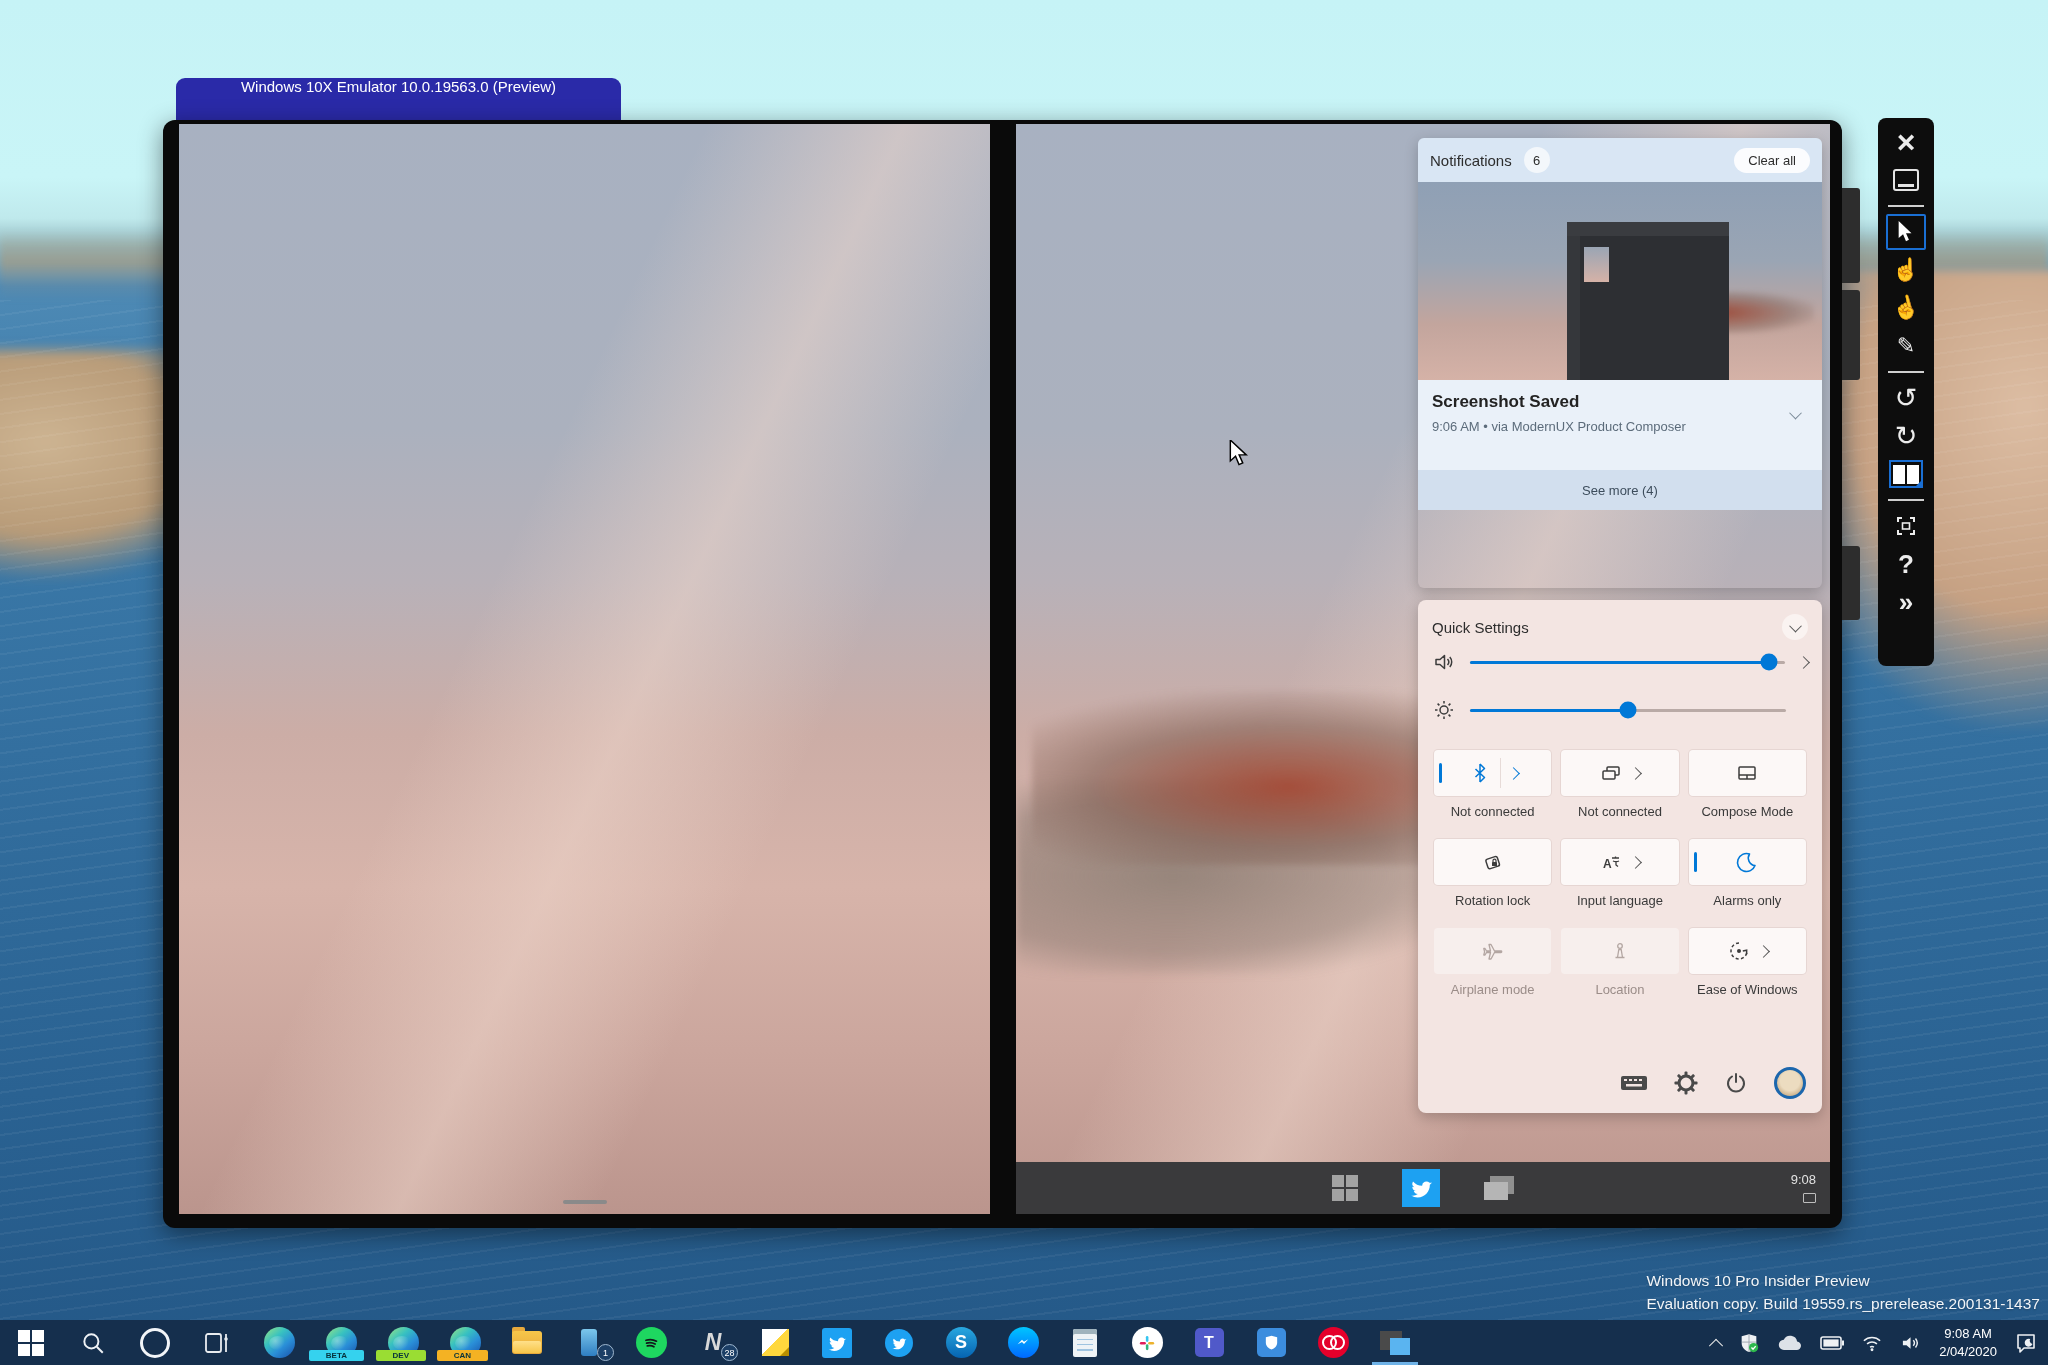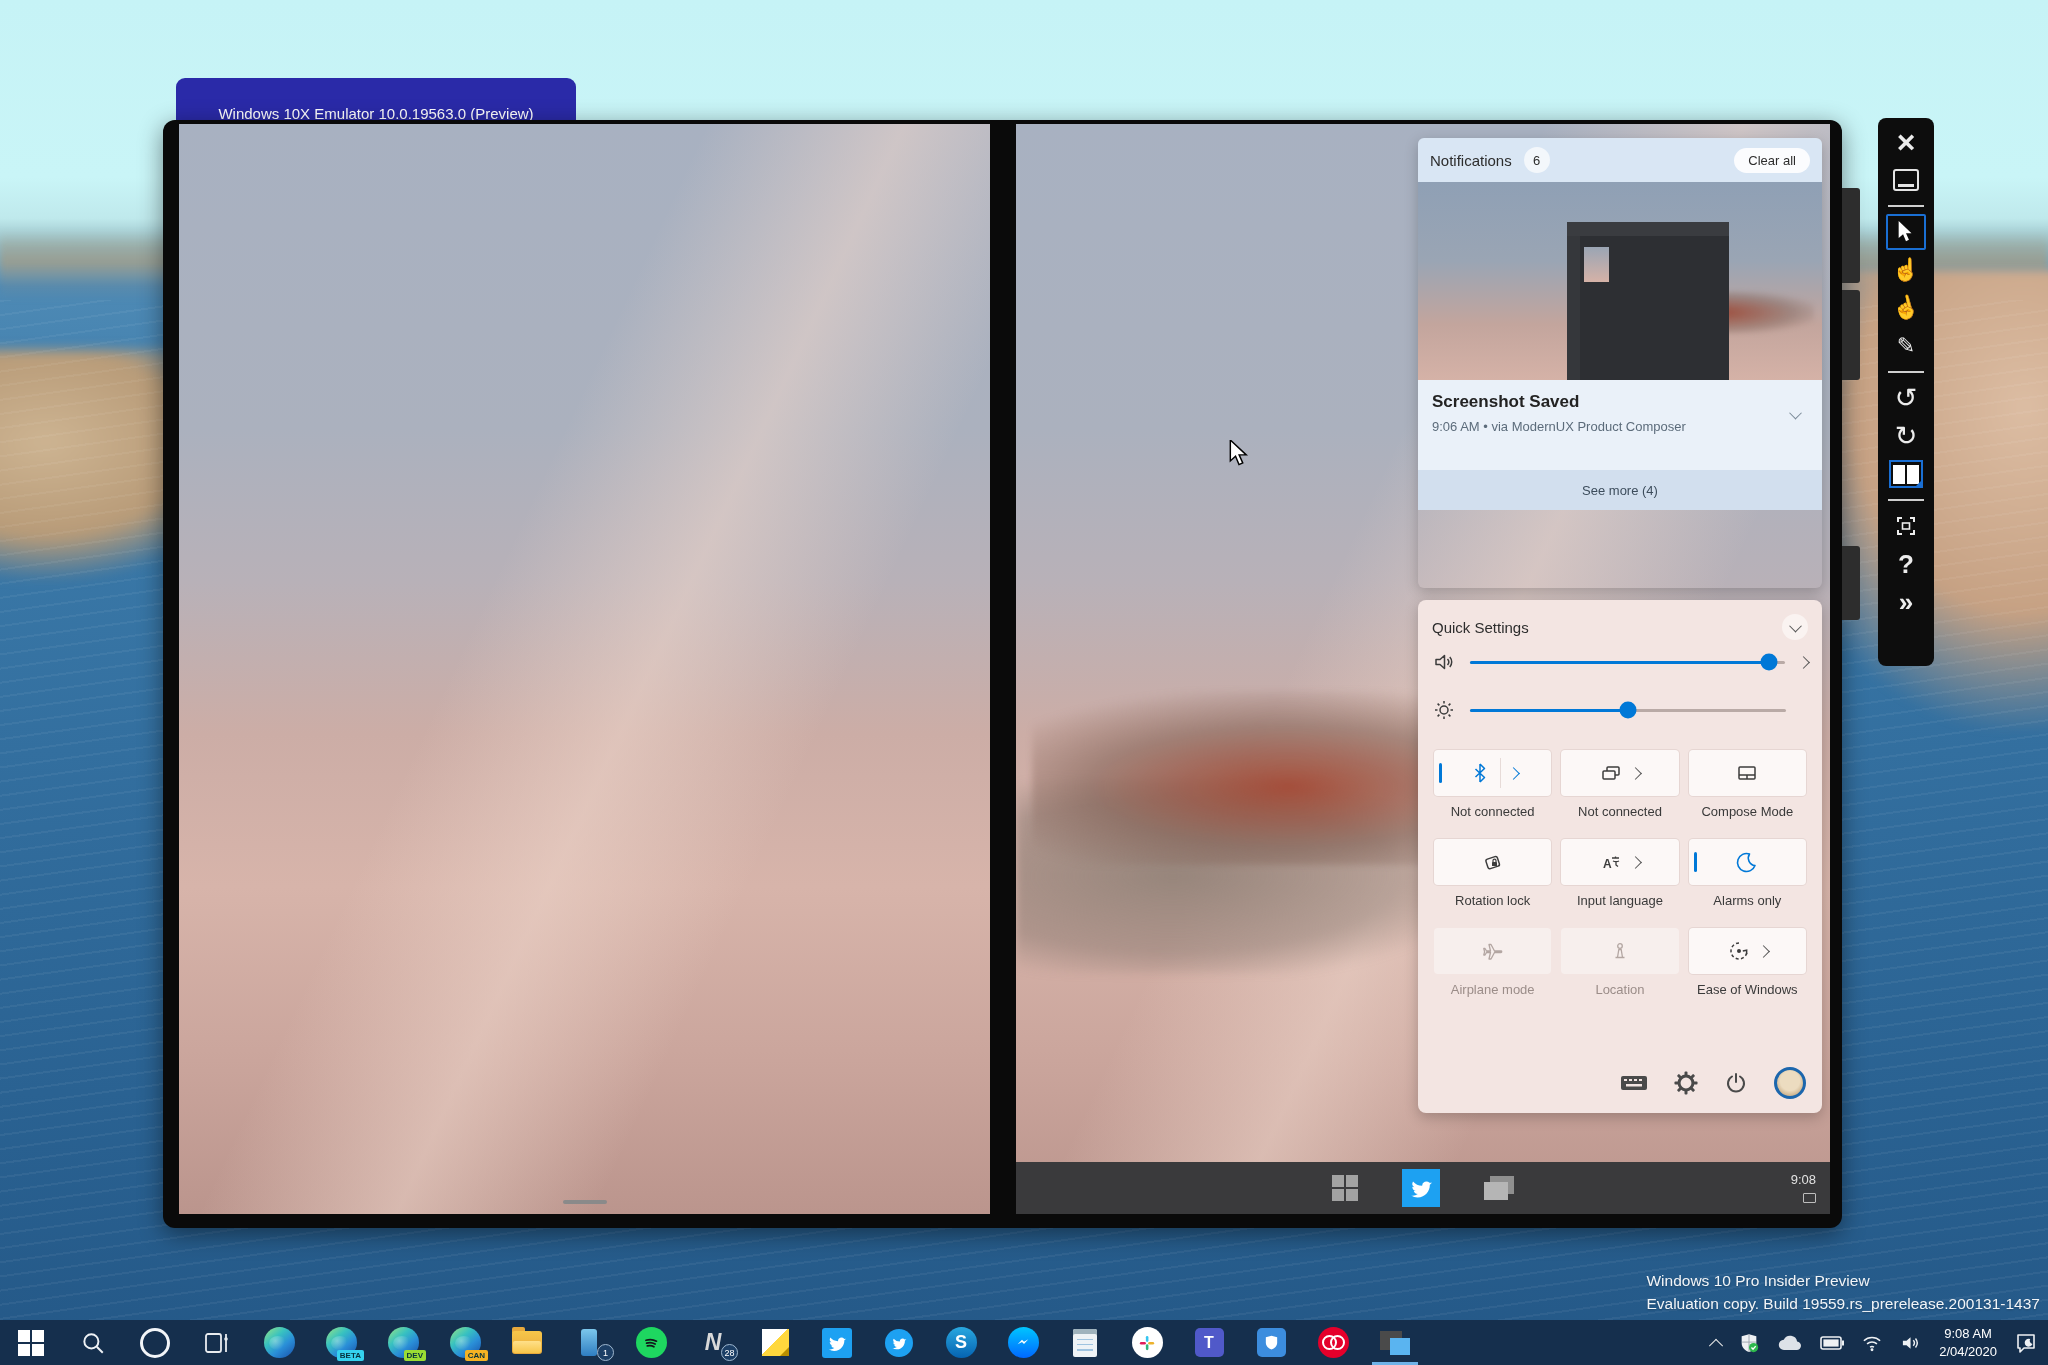--- a/index.html
+++ b/index.html
@@ -11,22 +11,22 @@
   #wall{inset:0;background:linear-gradient(180deg,#c6f3f6 0%,#c9f5f7 13%,#bfe9ec 16%,#93bac2 18%,#4e8ab5 21%,#3d7cab 32%,#336f9f 55%,#2a6292 80%,#245887 100%);}
   #ridge{left:0;right:0;top:230px;height:70px;background:linear-gradient(180deg,transparent 0,rgba(175,152,118,.6) 45%,rgba(120,140,150,.35) 75%,transparent 100%);filter:blur(3px);}
   #hill-left{left:-70px;top:350px;width:330px;height:230px;background:radial-gradient(ellipse at 35% 40%,#cdb492 0%,#b89b78 48%,transparent 72%);filter:blur(6px);}
   #hill-right{right:-90px;top:270px;width:380px;height:460px;background:radial-gradient(ellipse at 70% 30%,#dcbda3 0%,#c6a183 45%,transparent 72%);filter:blur(5px);}
   #water-tex{left:0;right:0;top:300px;bottom:45px;background:repeating-linear-gradient(172deg,rgba(255,255,255,.05) 0 2px,transparent 2px 14px);}
 
   
   #watermark{right:8px;bottom:50px;text-align:left;color:#f2f5f8;font-size:15.5px;line-height:1.45;text-shadow:0 1px 2px rgba(0,0,0,.25);}
 
   
-  #title-tab{left:176px;top:78px;width:400px;height:44px;background:#2a2aa8;border-radius:9px 9px 0 0;
-             display:flex;align-items:flex-end;justify-content:center;color:#fff;font-size:15px;}
+  #title-tab{left:176px;top:78px;width:445px;height:44px;background:#2a2aa8;border-radius:9px 9px 0 0;
+             display:flex;align-items:flex-start;justify-content:center;color:#fff;font-size:15px;}
 
   
   #emu{left:163px;top:120px;width:1679px;height:1108px;background:#0a0a0a;border-radius:12px;box-shadow:0 6px 24px rgba(0,0,0,.45);}
   .screen{position:absolute;top:4px;bottom:14px;overflow:hidden;background:#777;}
   #screen-left{left:16px;width:811px;}
   #screen-right{left:853px;width:814px;}
   .dune{position:absolute;inset:0;background:linear-gradient(180deg,#a8b1c1 0%,#abb1be 28%,#b8b1b8 42%,#ccada6 56%,#d7b4aa 70%,#cba69d 85%,#bb958d 100%);}
   .dune::after{content:'';position:absolute;inset:0;background:linear-gradient(115deg,transparent 40%,rgba(238,214,203,.55) 55%,transparent 70%);}
   #rocks1{left:2%;top:52%;width:70%;height:16%;background:radial-gradient(ellipse at 45% 55%,rgba(158,62,40,.85) 0%,rgba(125,92,80,.55) 45%,transparent 75%);filter:blur(3px);}
   #rocks2{left:0;top:60%;width:55%;height:18%;background:radial-gradient(ellipse at 35% 50%,rgba(135,122,112,.8) 0%,rgba(120,108,100,.4) 55%,transparent 78%);filter:blur(4px);}
@@ -104,21 +104,21 @@
   .min-ic::after{content:'';position:absolute;left:3px;right:3px;bottom:2px;height:3px;background:#e4e4e4;}
   .dual-ic{position:relative;width:34px;height:28px;border:2px solid #1a6fd4;box-sizing:border-box;display:flex;gap:2px;align-items:center;justify-content:center;background:#0d0d0d;}
   .dual-ic span{width:12px;height:19px;background:#fff;}
   .dual-ic::after{content:'';position:absolute;right:-2px;bottom:-2px;border-left:9px solid transparent;border-bottom:9px solid #1a6fd4;}
 
   
   #taskbar{left:0;right:0;bottom:0;height:45px;background:#152f4d;display:flex;align-items:stretch;}
   #tb-left{display:flex;align-items:stretch;}
   .slot{position:relative;width:62px;display:flex;align-items:center;justify-content:center;}
   .slot.active::after{content:'';position:absolute;left:8px;right:8px;bottom:0;height:3px;background:#6fb3e8;}
-  .badge-pill{position:absolute;right:8px;bottom:4px;font-size:8px;font-weight:700;padding:1px 3px;border-radius:2px;color:#06323c;}
+  .badge-pill{position:absolute;right:8px;bottom:4px;font-size:8px;font-weight:700;padding:1px 17px;border-radius:2px;color:#06323c;}
   .badge-num{position:absolute;right:6px;bottom:4px;min-width:15px;height:15px;border-radius:50%;background:#1c3f66;border:1px solid #9fb8d0;color:#fff;font-size:9px;display:flex;align-items:center;justify-content:center;}
   .edge-ball{width:31px;height:31px;border-radius:50%;background:linear-gradient(140deg,#8ee08a 5%,#38c2c0 35%,#2a8fd8 62%,#1a57ae 95%);position:relative;}
   .edge-ball::after{content:'';position:absolute;left:18%;top:30%;width:58%;height:45%;border-radius:50%;background:radial-gradient(circle at 35% 35%,rgba(255,255,255,.35),transparent 65%);}
   .folder{width:30px;height:23px;position:relative;}
   .folder .back{position:absolute;inset:0;background:linear-gradient(180deg,#f7c64a,#e8a93c);border-radius:3px;}
   .folder .tab{position:absolute;left:0;top:-4px;width:13px;height:6px;background:#e8a93c;border-radius:2px 2px 0 0;}
   .folder .front{position:absolute;left:1px;right:1px;bottom:1px;height:12px;background:linear-gradient(180deg,#ffe08a,#f7c64a);border-radius:2px;}
   .phone-ic{width:16px;height:27px;border-radius:3px;background:linear-gradient(180deg,#7cc7ec,#2f7ec2);}
   .spotify{width:31px;height:31px;border-radius:50%;background:#1ed760;display:flex;align-items:center;justify-content:center;}
   .nmail{font-size:23px;font-weight:700;color:#d9d9d9;font-style:italic;}

